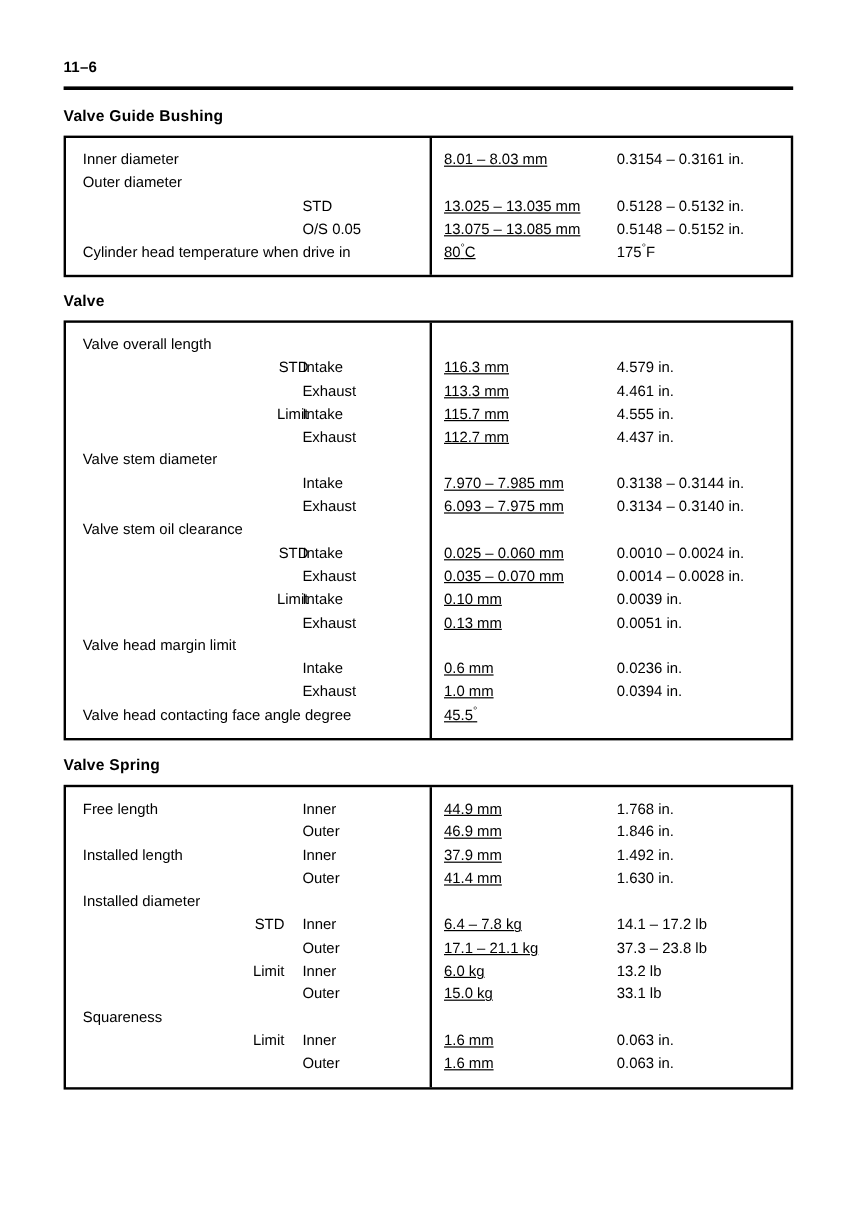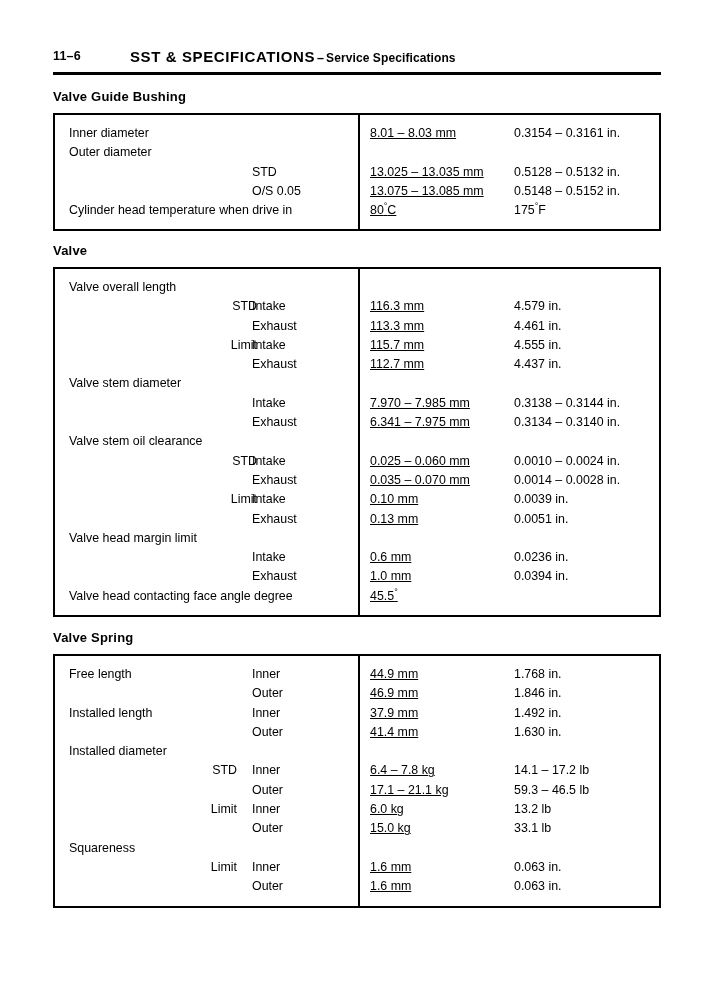--- a/index.html
+++ b/index.html
@@ -126,23 +126,20 @@
     line-height: 0;
   }
 </style>
 </head>
 <body>
 
 <div class="page">
 
   <div class="page-header">
     <span class="folio">11–6</span>
-    <span class="header-title">
-      <span class="main">SST  &amp;  SPECIFICATIONS</span><span class="dash">–</span><span class="sub">Service Specifications</span>
-    </span>
   </div>
   <div class="header-rule"></div>
 
   <div id="sections-root">
       <div class="section-heading" style="top: 89px;">Valve Guide Bushing</div>
       <div class="spec-table" style="top: 113px;">
         <div class="divider"></div>
         <div class="rows">
           <div class="row">
             <div class="cell c-label">Inner diameter</div>
@@ -201,21 +198,21 @@
           <div class="row">
             <div class="cell c-label">Valve stem diameter</div>
           </div>
           <div class="row">
             <div class="cell c-sub">Intake</div>
             <div class="cell c-metric">7.970 – 7.985 mm</div>
             <div class="cell c-imperial">0.3138 – 0.3144 in.</div>
           </div>
           <div class="row">
             <div class="cell c-sub">Exhaust</div>
-            <div class="cell c-metric">6.341 – 7.975 mm</div>
+            <div class="cell c-metric">6.093 – 7.975 mm</div>
             <div class="cell c-imperial">0.3134 – 0.3140 in.</div>
           </div>
           <div class="row">
             <div class="cell c-label">Valve stem oil clearance</div>
           </div>
           <div class="row">
             <div class="cell c-mid">STD</div>
             <div class="cell c-sub">Intake</div>
             <div class="cell c-metric">0.025 – 0.060 mm</div>
             <div class="cell c-imperial">0.0010 – 0.0024 in.</div>
@@ -286,21 +283,21 @@
           </div>
           <div class="row">
             <div class="cell c-mid-ls">STD</div>
             <div class="cell c-sub">Inner</div>
             <div class="cell c-metric">6.4 – 7.8 kg</div>
             <div class="cell c-imperial">14.1 – 17.2 lb</div>
           </div>
           <div class="row">
             <div class="cell c-sub">Outer</div>
             <div class="cell c-metric">17.1 – 21.1 kg</div>
-            <div class="cell c-imperial">59.3 – 46.5 lb</div>
+            <div class="cell c-imperial">37.3 – 23.8 lb</div>
           </div>
           <div class="row">
             <div class="cell c-mid-ls">Limit</div>
             <div class="cell c-sub">Inner</div>
             <div class="cell c-metric">6.0 kg</div>
             <div class="cell c-imperial">13.2 lb</div>
           </div>
           <div class="row">
             <div class="cell c-sub">Outer</div>
             <div class="cell c-metric">15.0 kg</div>

